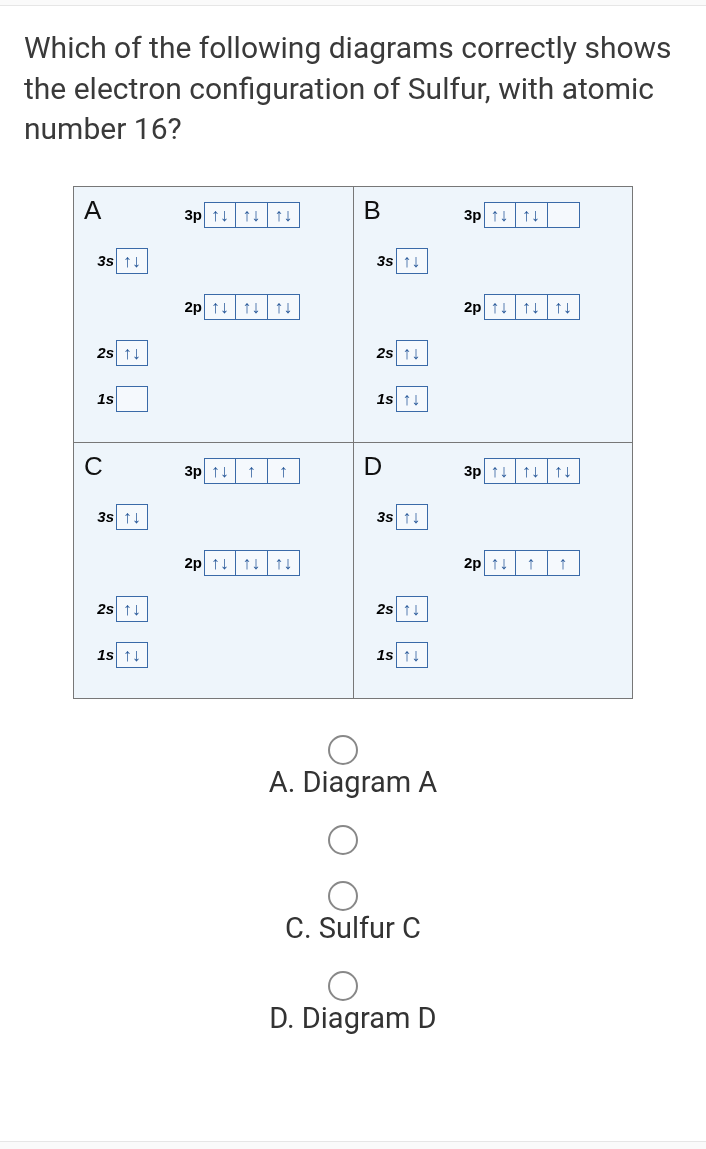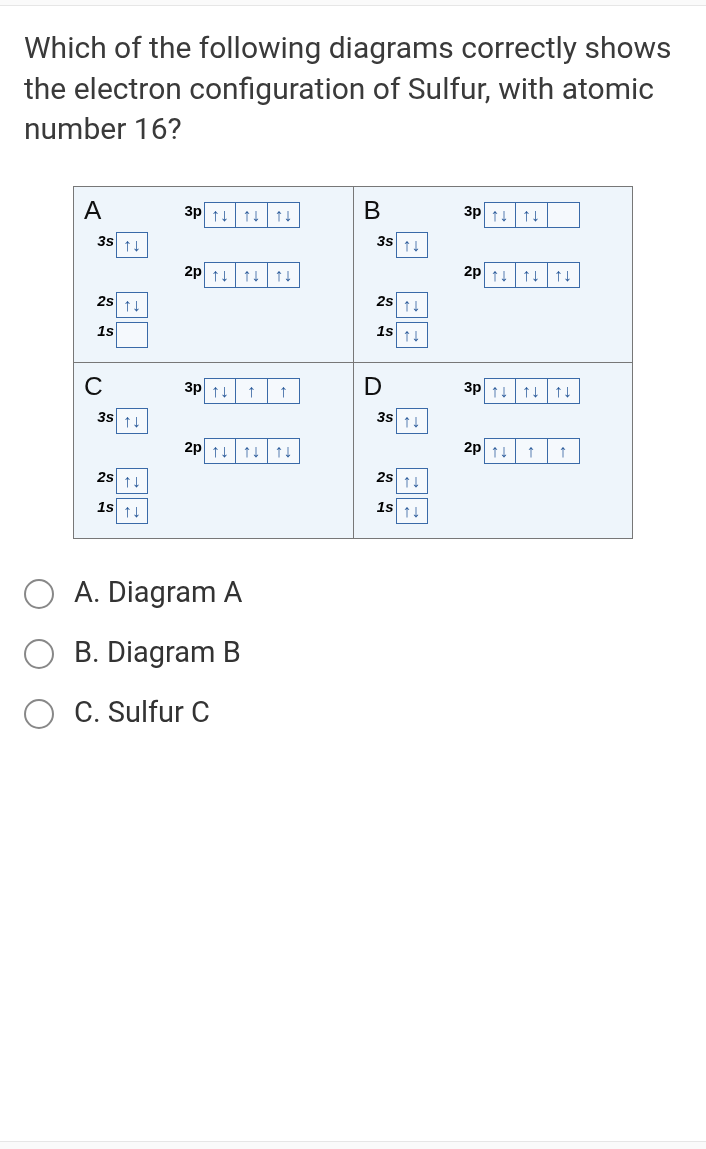--- a/index.html
+++ b/index.html
@@ -34,22 +34,22 @@
   .cell-label {
     font-size: 26px;
     font-weight: 400;
     font-family: Arial, sans-serif;
     color: #111;
     padding: 0 4px 2px 4px;
   }
   .orb-rows { margin-top: -26px; }
   .orb-row {
     display: flex;
-    align-items: flex-start;
-    margin-bottom: 4px;
+    align-items: center;
+    margin-bottom: 20px;
   }
   .orb-row.s-row { margin-left: 12px; font-style: italic; }
   .orb-row.p-row { margin-left: 100px; }
   .orb-label {
     font-family: Arial, sans-serif;
     font-weight: 700;
     font-size: 15px;
     color: #000;
     width: 22px;
     text-align: right;
@@ -73,23 +73,24 @@
     font-weight: 700;
     display:inline-block;
   }
   .up::before { content: "\2191"; }
   .dn::before { content: "\2193"; }
   .options {
     padding: 26px 24px 0 24px;
   }
   .option {
     display: flex;
-    align-items: flex-end;
+    align-items: center;
     margin-bottom: 26px;
     cursor: pointer;
+    flex-direction: column;
   }
   .radio-circle {
     width: 30px;
     height: 30px;
     border: 2px solid #888;
     border-radius: 50%;
     margin-right: 20px;
     flex-shrink: 0;
   }
   .option-label {
@@ -335,21 +336,24 @@
 </tbody>
   </table>
 
 <div class="options">
   <div class="option">
     <span class="radio-circle"></span>
     <span class="option-label">A. Diagram A</span>
   </div>
   <div class="option">
     <span class="radio-circle"></span>
-    <span class="option-label">B. Diagram B</span>
   </div>
   <div class="option">
     <span class="radio-circle"></span>
     <span class="option-label">C. Sulfur C</span>
   </div>
+  <div class="option">
+    <span class="radio-circle"></span>
+    <span class="option-label">D. Diagram D</span>
+  </div>
 </div>
 
 <div class="bottom-bar"></div>
 
 </body></html>

